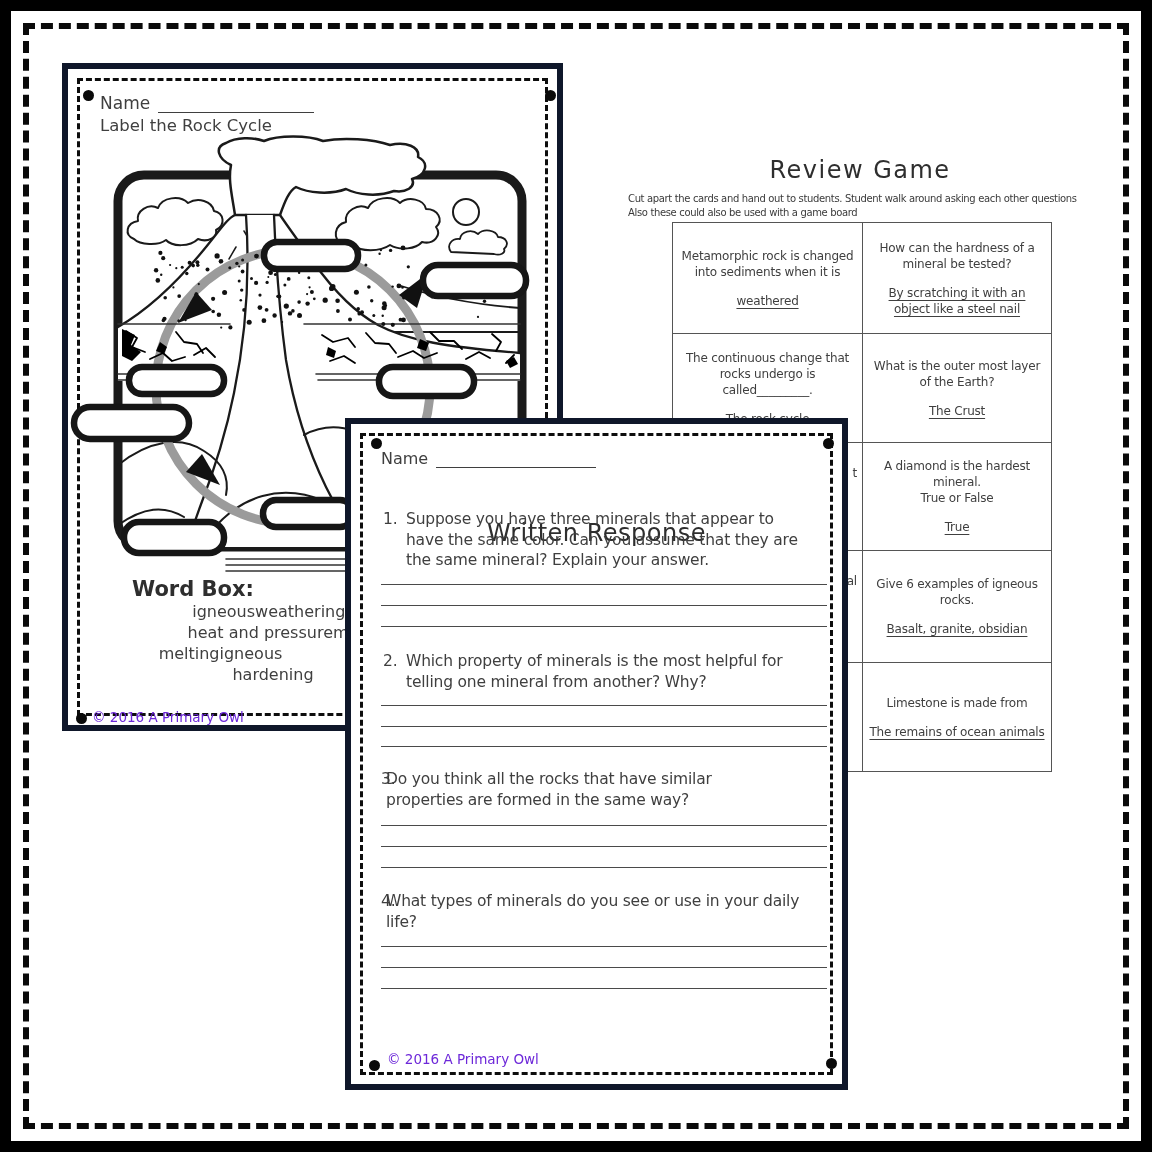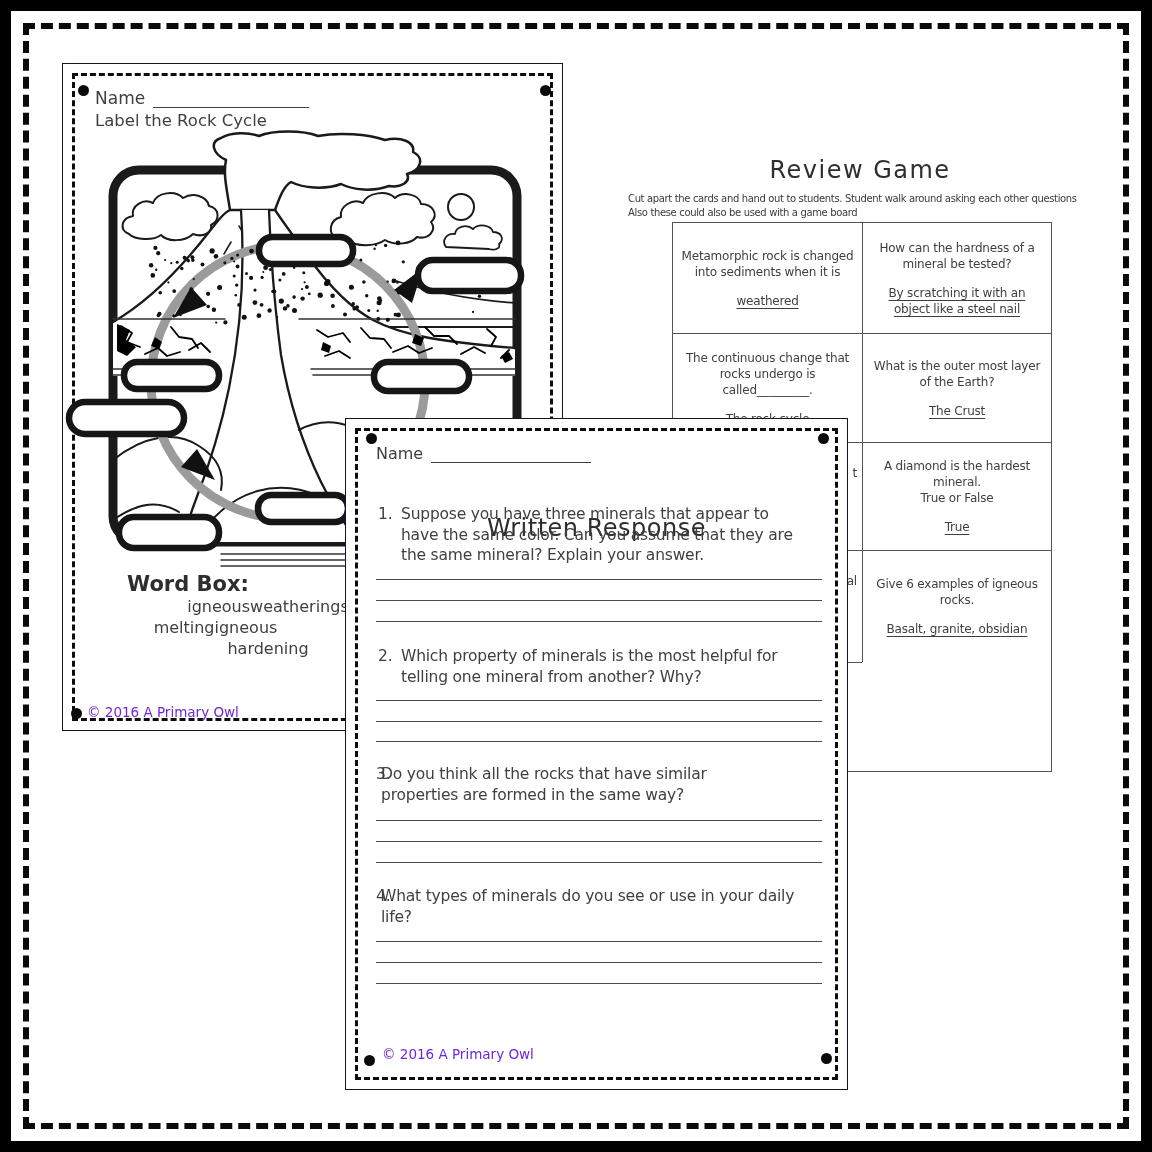--- a/index.html
+++ b/index.html
@@ -20,21 +20,21 @@
   .cell{display:flex;flex-direction:column;justify-content:center;align-items:center;
         text-align:center;font-size:12px;letter-spacing:-0.2px;line-height:16px;padding:4px 5px;
         box-sizing:border-box;}
   .cell.c1{border-left:1.5px solid #555;}
   .cell.bt{border-top:1.5px solid #555;}
   .cell .q{white-space:pre-line;}
   .cell .a{white-space:pre-line;text-decoration:underline;text-underline-offset:3px;margin-top:13px;}
   .cell.frag{justify-content:flex-start;align-items:flex-end;padding-top:22px;padding-right:5px;}
 
   
-  .page{position:absolute;background:#fff;border:1px solid #0f172a;box-sizing:border-box;}
+  .page{position:absolute;background:#fff;border:6px solid #0f172a;box-sizing:border-box;}
   .pdash{position:absolute;inset:9px;border:3px dashed #0d0d0d;pointer-events:none;}
   .cdot{position:absolute;width:11px;height:11px;border-radius:50%;background:#0a0a0a;}
 
   
   .p1{left:62px;top:63px;width:501px;height:668px;z-index:2;}
   .p1 .nameline{position:absolute;left:32px;top:24px;font-size:17px;}
   .nline{display:inline-block;border-bottom:1.6px solid #3f3f3f;height:15px;vertical-align:bottom;}
   .p1 .nline{width:156px;margin-left:8px;}
   .p1-title{position:absolute;left:32px;top:47px;font-size:16.5px;}
   .p1 svg{position:absolute;left:0;top:66px;}
@@ -110,20 +110,24 @@
         <div class="cell c0 bt frag">
           <div class="q">al</div>
         </div>
         <div class="cell c1 bt">
           <div class="q">Give 6 examples of igneous
 rocks.</div>
           <div class="a">Basalt, granite, obsidian</div>
         </div>
         <div class="cell c0 bt frag">
           <div class="q"></div>
+        </div>
+        <div class="cell c1 bt">
+          <div class="q">Limestone is made from</div>
+          <div class="a">The remains of ocean animals</div>
         </div>
       </div>
   </section>
 
   <section class="page p1">
     <div class="pdash"></div>
     <span class="cdot" style="left:15px;top:21px;"></span>
     <span class="cdot" style="left:477px;top:21px;"></span>
 
     <div class="nameline">
@@ -353,20 +357,24 @@
       </g>
     </svg>
 
     <div class="wb-label">Word Box:</div>
     <div class="wordbox" id="wordbox">
         <div class="wb-row r0">
           <span>igneous</span>
           <span>weathering</span>
           <span>s</span>
         </div>
+        <div class="wb-row r1">
+          <span>heat and pressure</span>
+          <span>me</span>
+        </div>
         <div class="wb-row r2">
           <span>melting</span>
           <span>igneous</span>
         </div>
         <div class="wb-row r3">
           <span>hardening</span>
         </div>
       </div>
 
     <span class="cdot" style="left:8px;top:644px;"></span>

